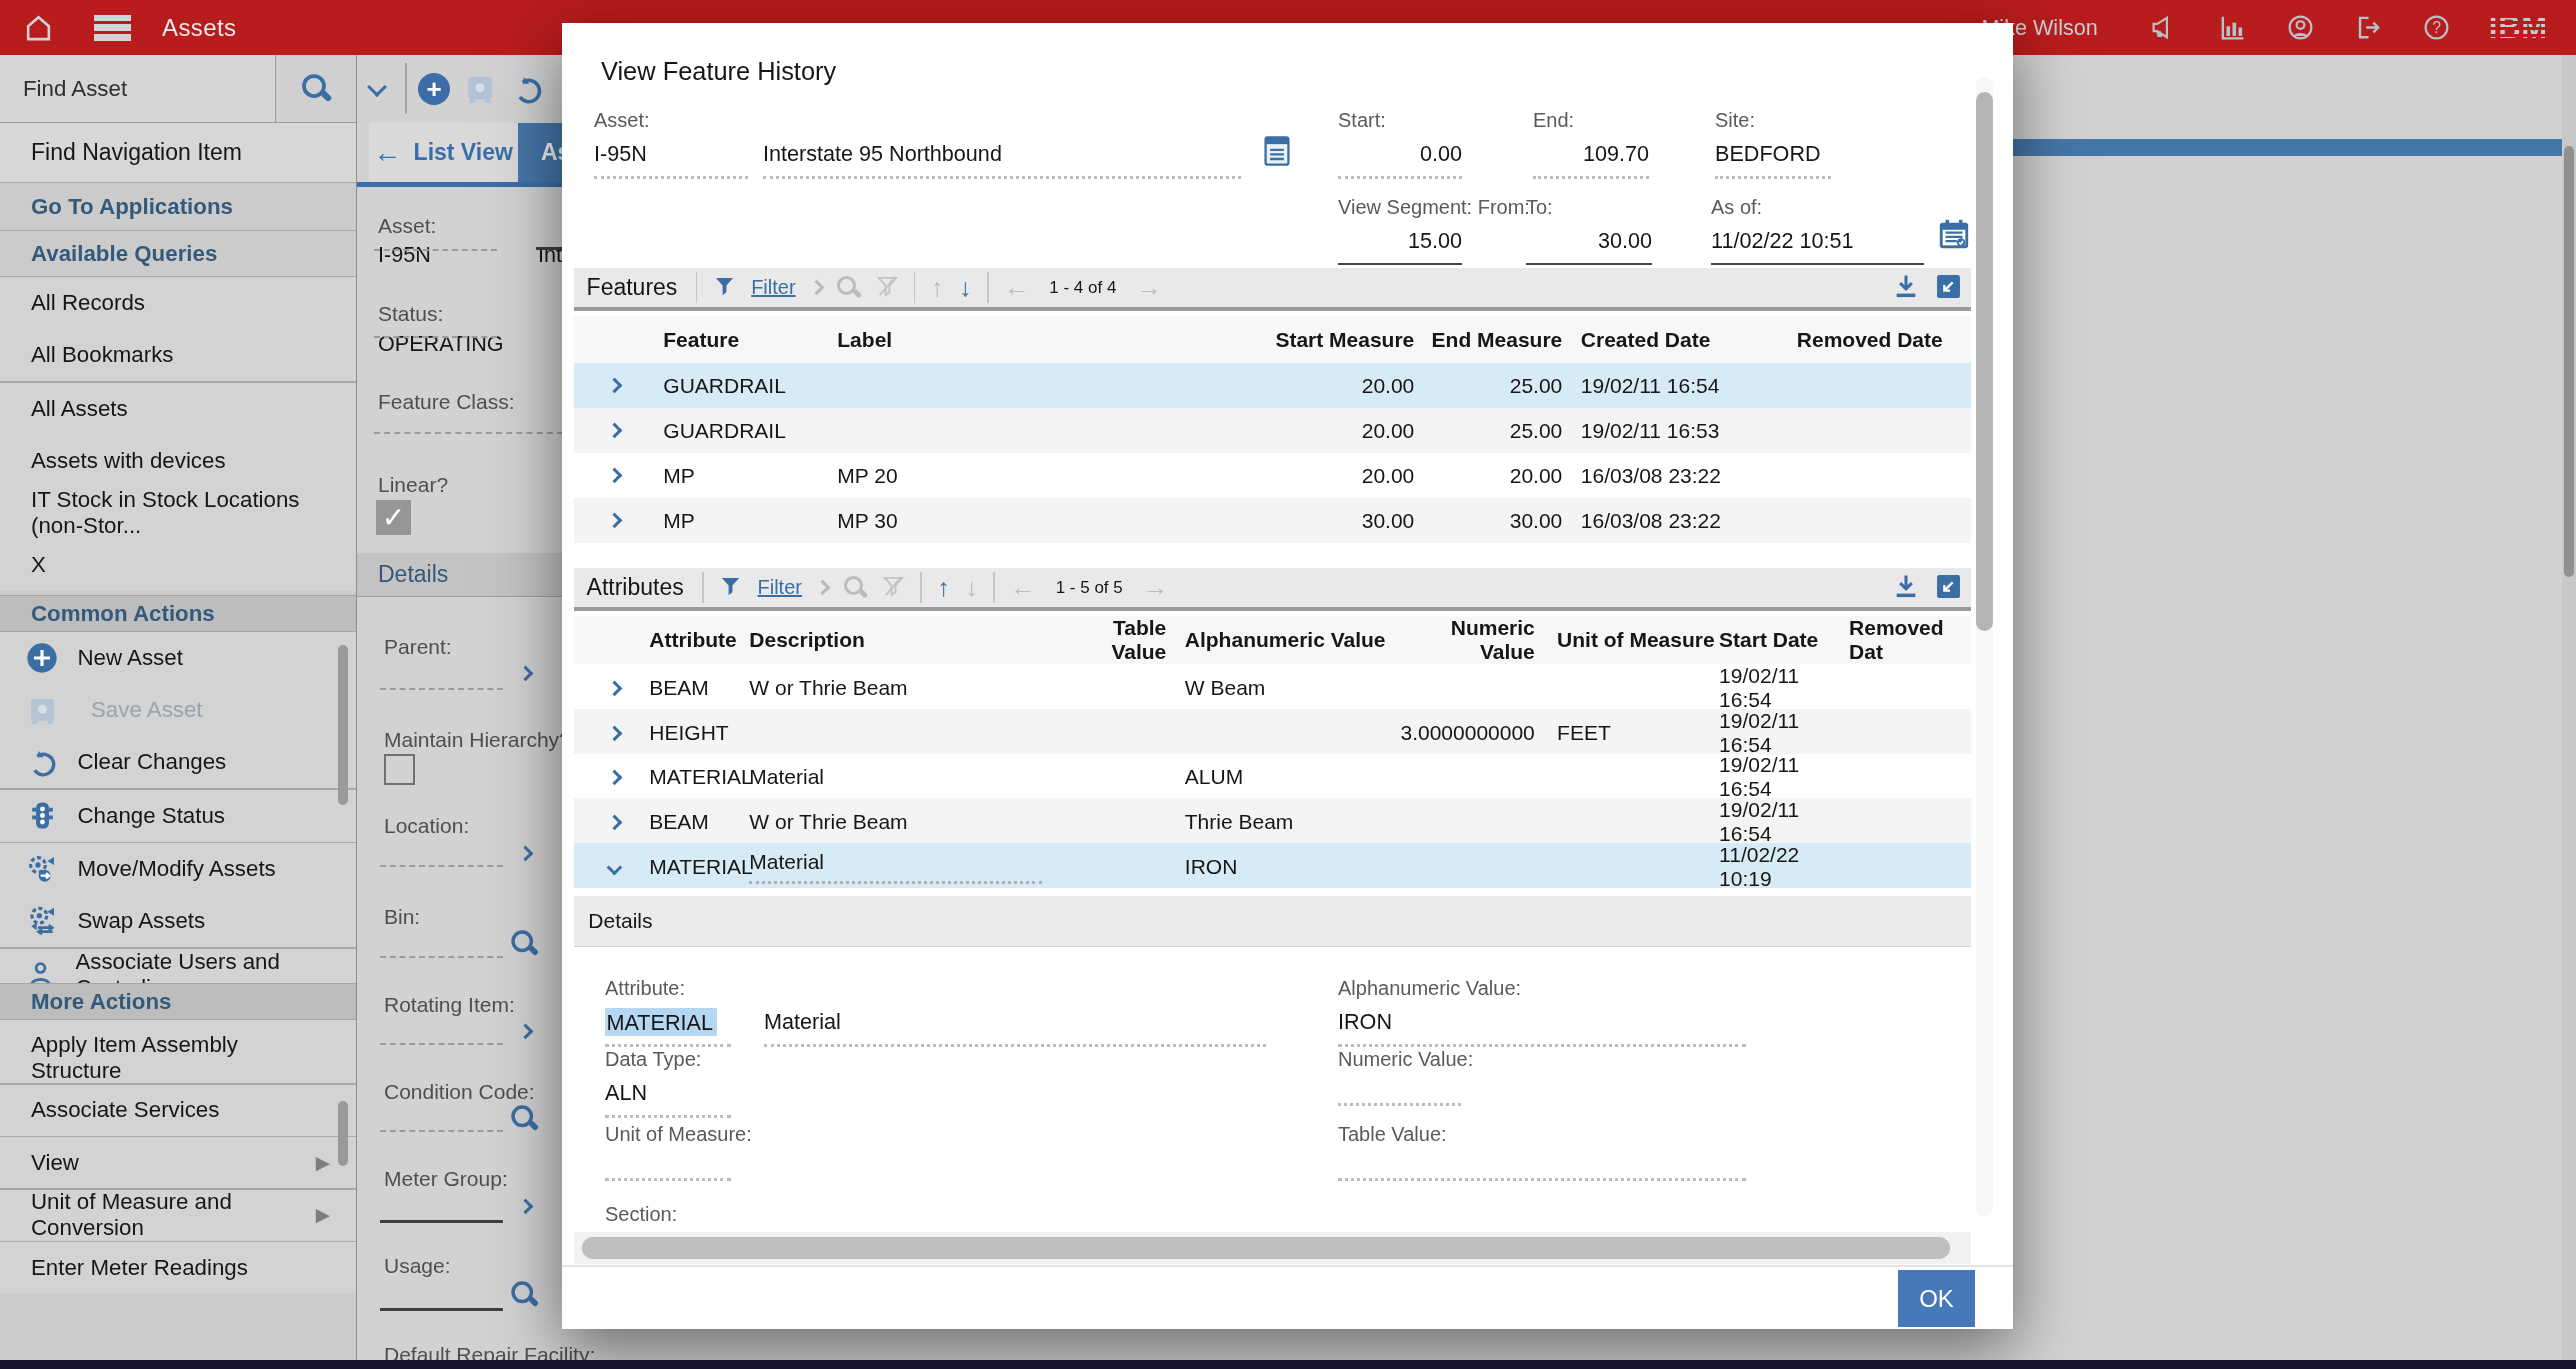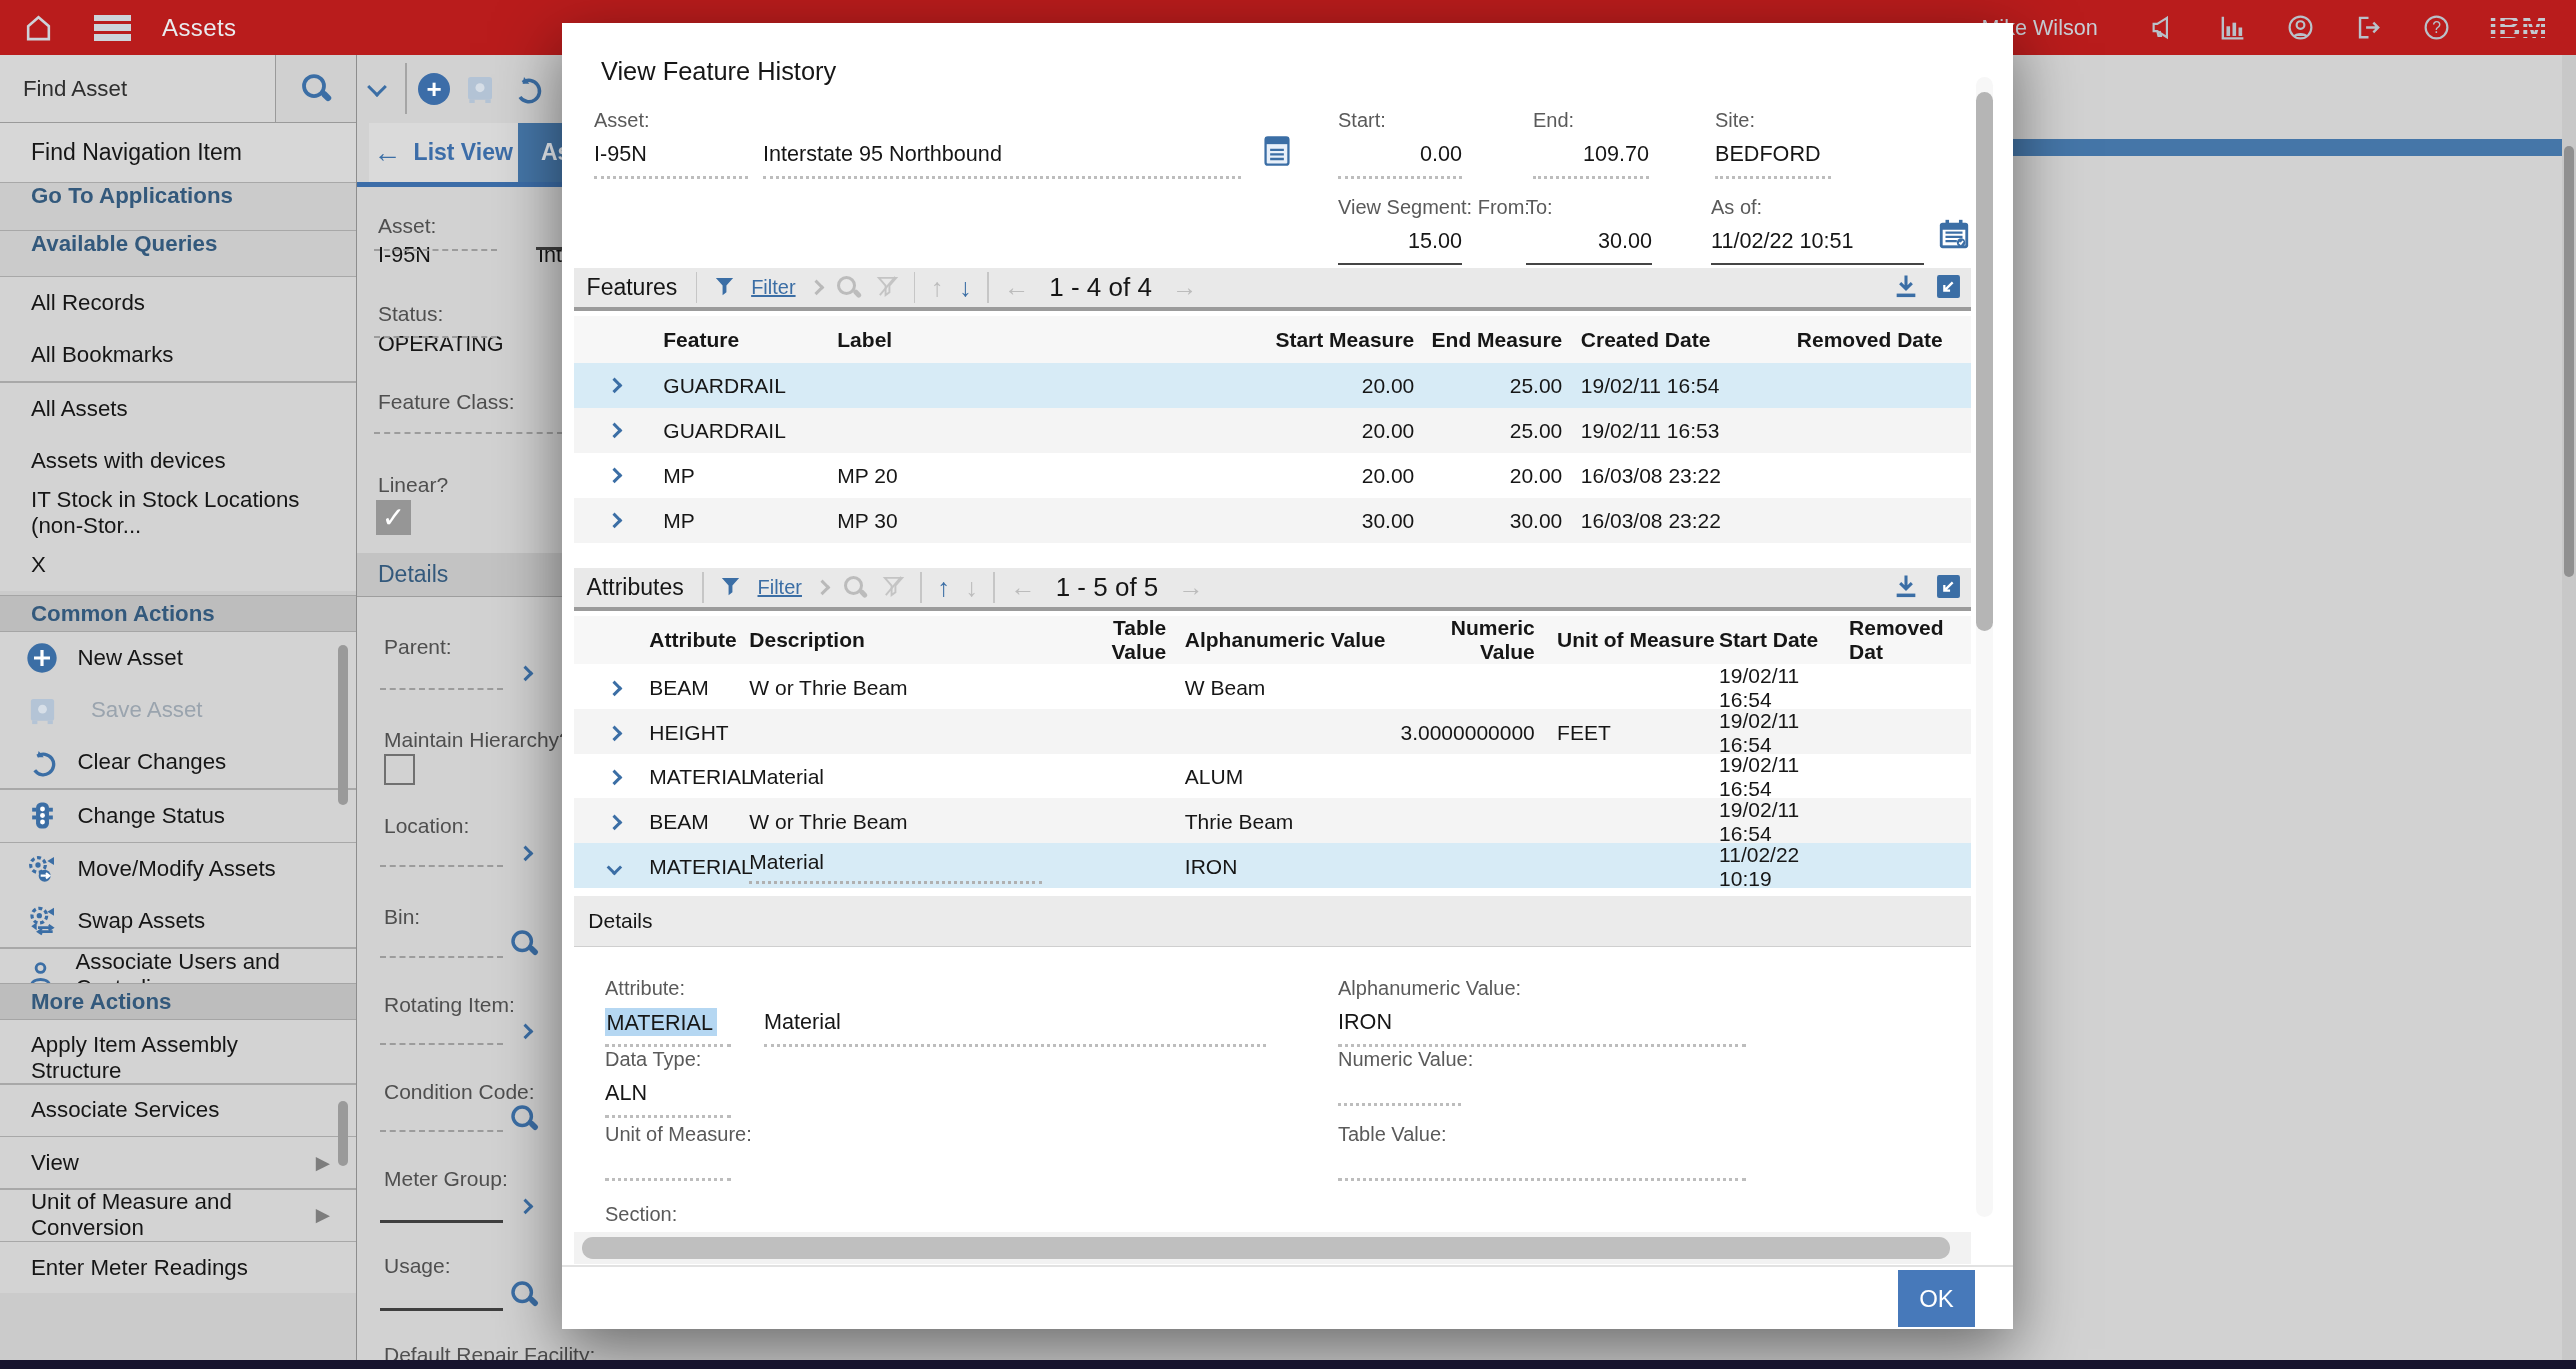--- a/index.html
+++ b/index.html
@@ -21,21 +21,21 @@
   .ibm-logo { font-size:31px; font-weight:800; letter-spacing:0.8px; color:transparent;
     background:repeating-linear-gradient(0deg,#c3cad1 0 3.1px,rgba(0,0,0,0) 3.1px 6.2px);
     -webkit-background-clip:text; background-clip:text; }
 
   
   .sidebar { position:absolute; left:0; top:55px; width:357px; height:1305px; background:#cbcbcb; border-right:1.5px solid #8d8d8d; overflow:hidden; z-index:2; }
   .find-row { height:68px; display:flex; background:#d6d6d6; border-bottom:1.5px solid #9a9a9a; }
   .find-input { flex:1; display:flex; align-items:center; padding-left:23px; font-size:22.3px; color:#2f2f2f; }
   .find-btn { width:81px; border-left:1.5px solid #9a9a9a; display:flex; align-items:center; justify-content:center; background:#d0d0d0; }
   .nav-item { height:60px; background:#d7d7d7; border-bottom:1.5px solid #a8a8a8; display:flex; align-items:center; padding-left:31px; font-size:23px; color:#161616; }
-  .sb-header { display:flex; padding-left:31px; font-size:22.3px; font-weight:bold; color:#33597c; border-bottom:1.5px solid #a8a8a8; }
+  .sb-header { display:flex; align-items:center; padding-left:31px; font-size:22.3px; font-weight:bold; color:#33597c; border-bottom:1.5px solid #a8a8a8; }
   .sb-panel { background:#d3d3d3; }
   .sb-item { height:52px; display:flex; align-items:center; padding-left:31px; font-size:22.3px; color:#161616; }
   .sb-div { height:1.5px; background:#a8a8a8; }
   .sb-band { height:37px; display:flex; align-items:center; padding-left:31px; font-size:22.3px; font-weight:bold; color:#33597c; background:#bdbdbd; border-top:1.5px solid #a5a5a5; border-bottom:1.5px solid #a5a5a5; }
   .sb-action { height:52px; display:flex; align-items:center; padding-left:25px; gap:18.5px; font-size:22.3px; color:#161616; }
   .sb-action .ai { width:34px; height:34px; display:flex; align-items:center; justify-content:center; }
   .sb-action.disabled { color:#9aa4ae;gap:32px; }
   .more-item { height:51px; display:flex; align-items:center; padding-left:31px; padding-right:26px; font-size:22.3px; color:#161616; }
   .more-item .sub { margin-left:auto; color:#7d7d7d; font-size:18.5px; }
   .sb-thumb { position:absolute; width:10.8px; border-radius:5.4px; background:#9a9a9a; right:7.7px; }
@@ -81,21 +81,21 @@
   .dfld.edit .val { border-bottom:2.3px solid #454545; }
   .dfld.nol .lbl { visibility:hidden; }
   .hl { background:#b5d7f2; padding:1.5px 4.6px 1.5px 1.5px; }
 
   .sec-toolbar { position:absolute; left:12.3px; width:1397px; height:43px; background:#e9e9e9; border-bottom:4.6px solid #9b9b9b; display:flex; align-items:center; gap:15.4px; padding:0 10.8px 0 12.3px; }
   .sec-title { font-size:23px; color:#161616; margin-right:3.1px; }
   .tsep { width:1.5px; height:31px; background:#c6c6c6; }
   .flink { font-size:20px; color:#3b6ea5; text-decoration:underline; }
   .arr { font-size:25.4px; font-weight:bold; line-height:1; }
   .arr.blue { color:#3b6ea5; } .arr.gray { color:#bcbcbc; }
-  .pager { font-size:26px; color:#161616; margin:0 4.6px; }
+  .pager { font-size:17px; color:#161616; margin:0 4.6px; }
   .mlauto { margin-left:auto; }
 
   .fgrid { display:grid; grid-template-columns:89px 174px 401px 176px 148px 18.5px 216px 223px 1fr; position:absolute; left:12.3px; width:1397px; }
   .agrid { display:grid; grid-template-columns:75px 100px 318px 99px 18.5px 211px 139px 22.3px 162px 130px 1fr; position:absolute; left:12.3px; width:1397px; }
   .thead { height:48px; align-items:center; font-weight:bold; font-size:21px; color:#161616; background:#f7f7f7; }
   .trow { height:45px; align-items:center; font-size:21px; color:#161616; }
   .trow.alt { background:#f4f4f4; }
   .trow.sel { background:#d7ebf6; }
   .tr { text-align:right; }
   .c-exp { padding-left:35px; display:flex; align-items:center; }

